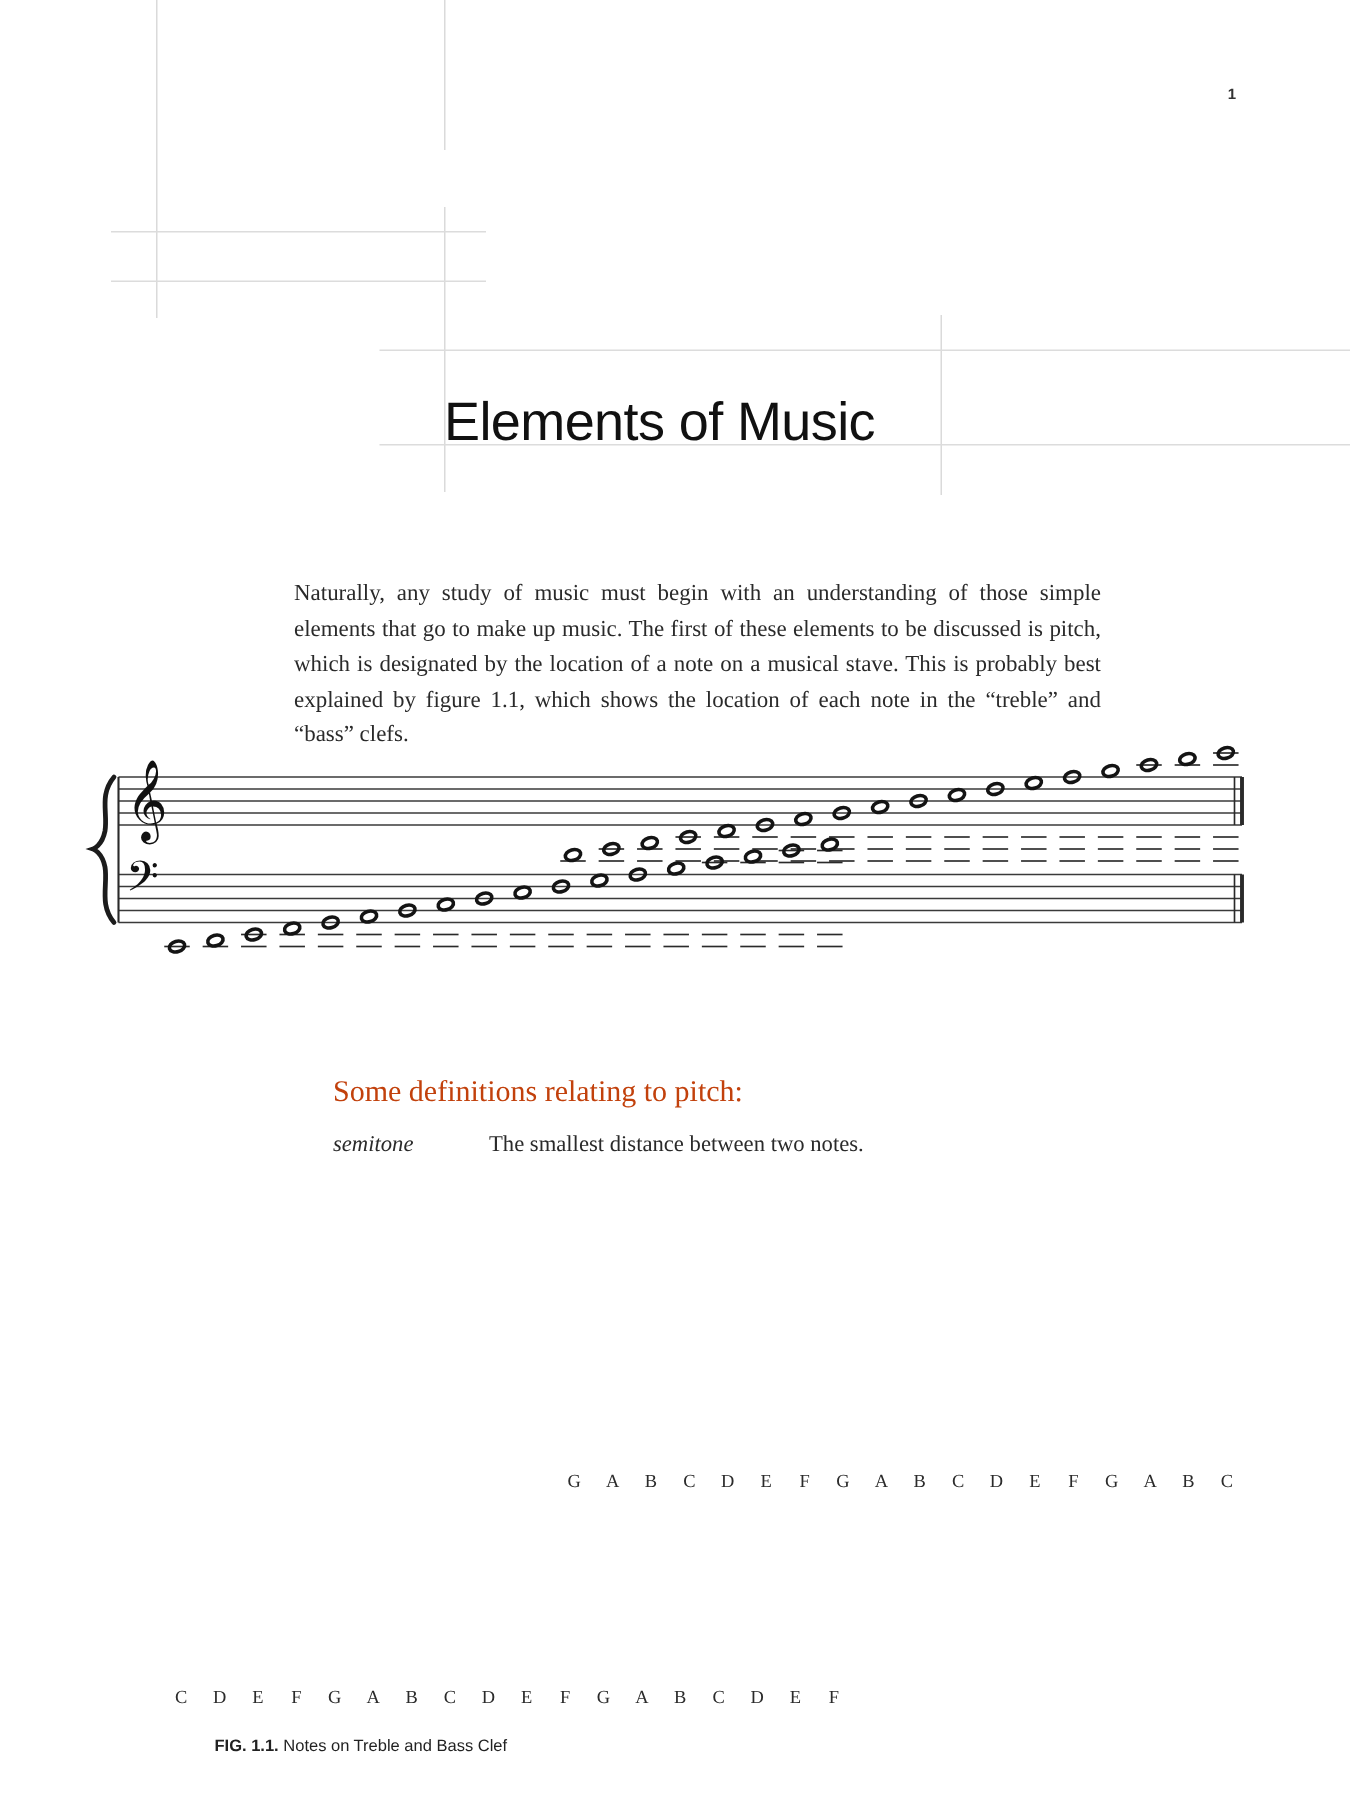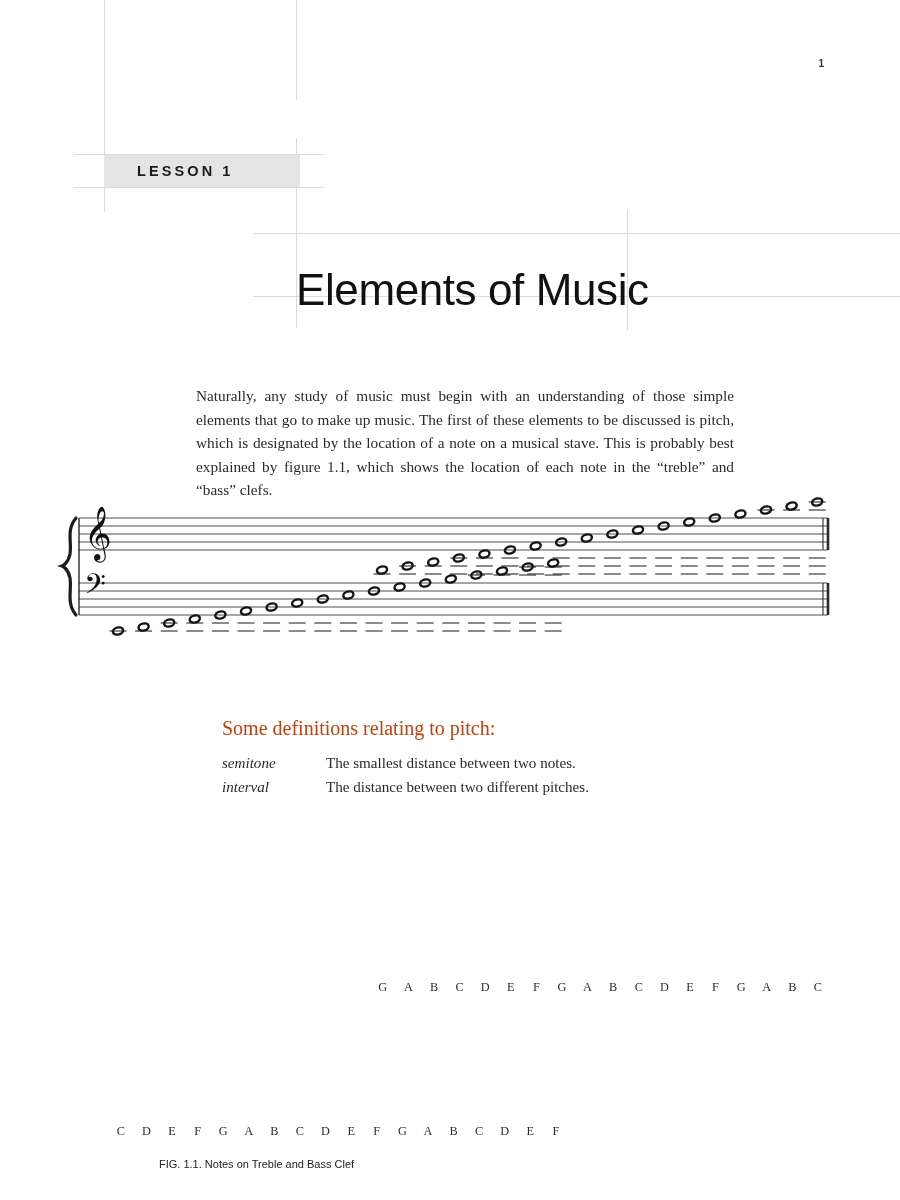--- a/index.html
+++ b/index.html
@@ -39,21 +39,21 @@
     position:absolute;right:76px;top:58px;
     font-family:"Liberation Sans", sans-serif;
     font-size:10px;font-weight:bold;color:#333;
   }
 
   
   .title{
     position:absolute;
     left:296px;top:236px;
     font-family:"Liberation Sans", sans-serif;
-    font-size:44px;
+    font-size:36px;
     font-weight:normal;
     letter-spacing:-0.4px;
     color:#111;
     white-space:nowrap;
   }
 
   
   .body-col{
     position:absolute;
     left:196px;width:538px;
@@ -85,21 +85,21 @@
   }
   .defs td.desc{text-align:left;}
 
   
   .figure{position:absolute;left:0;top:486px;width:900px;height:210px;}
   .fig-caption{
     position:absolute;left:143px;top:672px;
     font-family:"Liberation Sans", sans-serif;
     font-size:11px;color:#222;
   }
-  .fig-caption b{font-weight:normal;margin-left:16px;}
+  .fig-caption b{font-weight:bold;}
 
   .note-letters{
     position:absolute;
     font-family:"Liberation Serif", serif;
     font-size:12.3px;
     color:#2b2b2b;
     display:flex;
   }
   .note-letters span{display:inline-block;text-align:center;}
   #letters-treble{left:370px;top:494px;}
@@ -116,23 +116,20 @@
   <div class="guide-v" style="left:627px;top:210px;height:120px;"></div>
 
   <div class="guide-h" style="left:74px;top:154px;width:190px;"></div>
   <div class="guide-h" style="left:264px;top:154px;width:60px;"></div>
   <div class="guide-h" style="left:74px;top:187px;width:250px;"></div>
   <div class="guide-h" style="left:253px;top:233px;width:647px;"></div>
   <div class="guide-h" style="left:253px;top:296px;width:647px;"></div>
 
   <div class="page-number">1</div>
 
-  <div class="lesson-tag">
-    <span>LESSON 1</span>
-  </div>
 
   <h1 class="title">Elements of Music</h1>
 
   <p class="body-col" id="para-intro">Naturally, any study of music must begin with an understanding of those simple elements that go to make up music. The first of these elements to be discussed is pitch, which is designated by the location of a note on a musical stave. This is probably best explained by figure 1.1, which shows the location of each note in the “treble” and “bass” clefs.</p>
 
   <div class="figure">
 
     <div class="note-letters" id="letters-treble">
         <span style="width: 25.6px;">G</span>
         <span style="width: 25.6px;">A</span>
@@ -348,21 +345,17 @@
   </div>
 
   <div class="defs-intro">Some definitions relating to pitch:</div>
 
   <table class="defs">
     <tbody id="defs-body">
         <tr>
           <td class="term">semitone</td>
           <td class="desc">The smallest distance between two notes.</td>
         </tr>
-        <tr>
-          <td class="term">interval</td>
-          <td class="desc">The distance between two different pitches.</td>
-        </tr>
       </tbody>
   </table>
 
 
 </div>
 
 </body></html>

